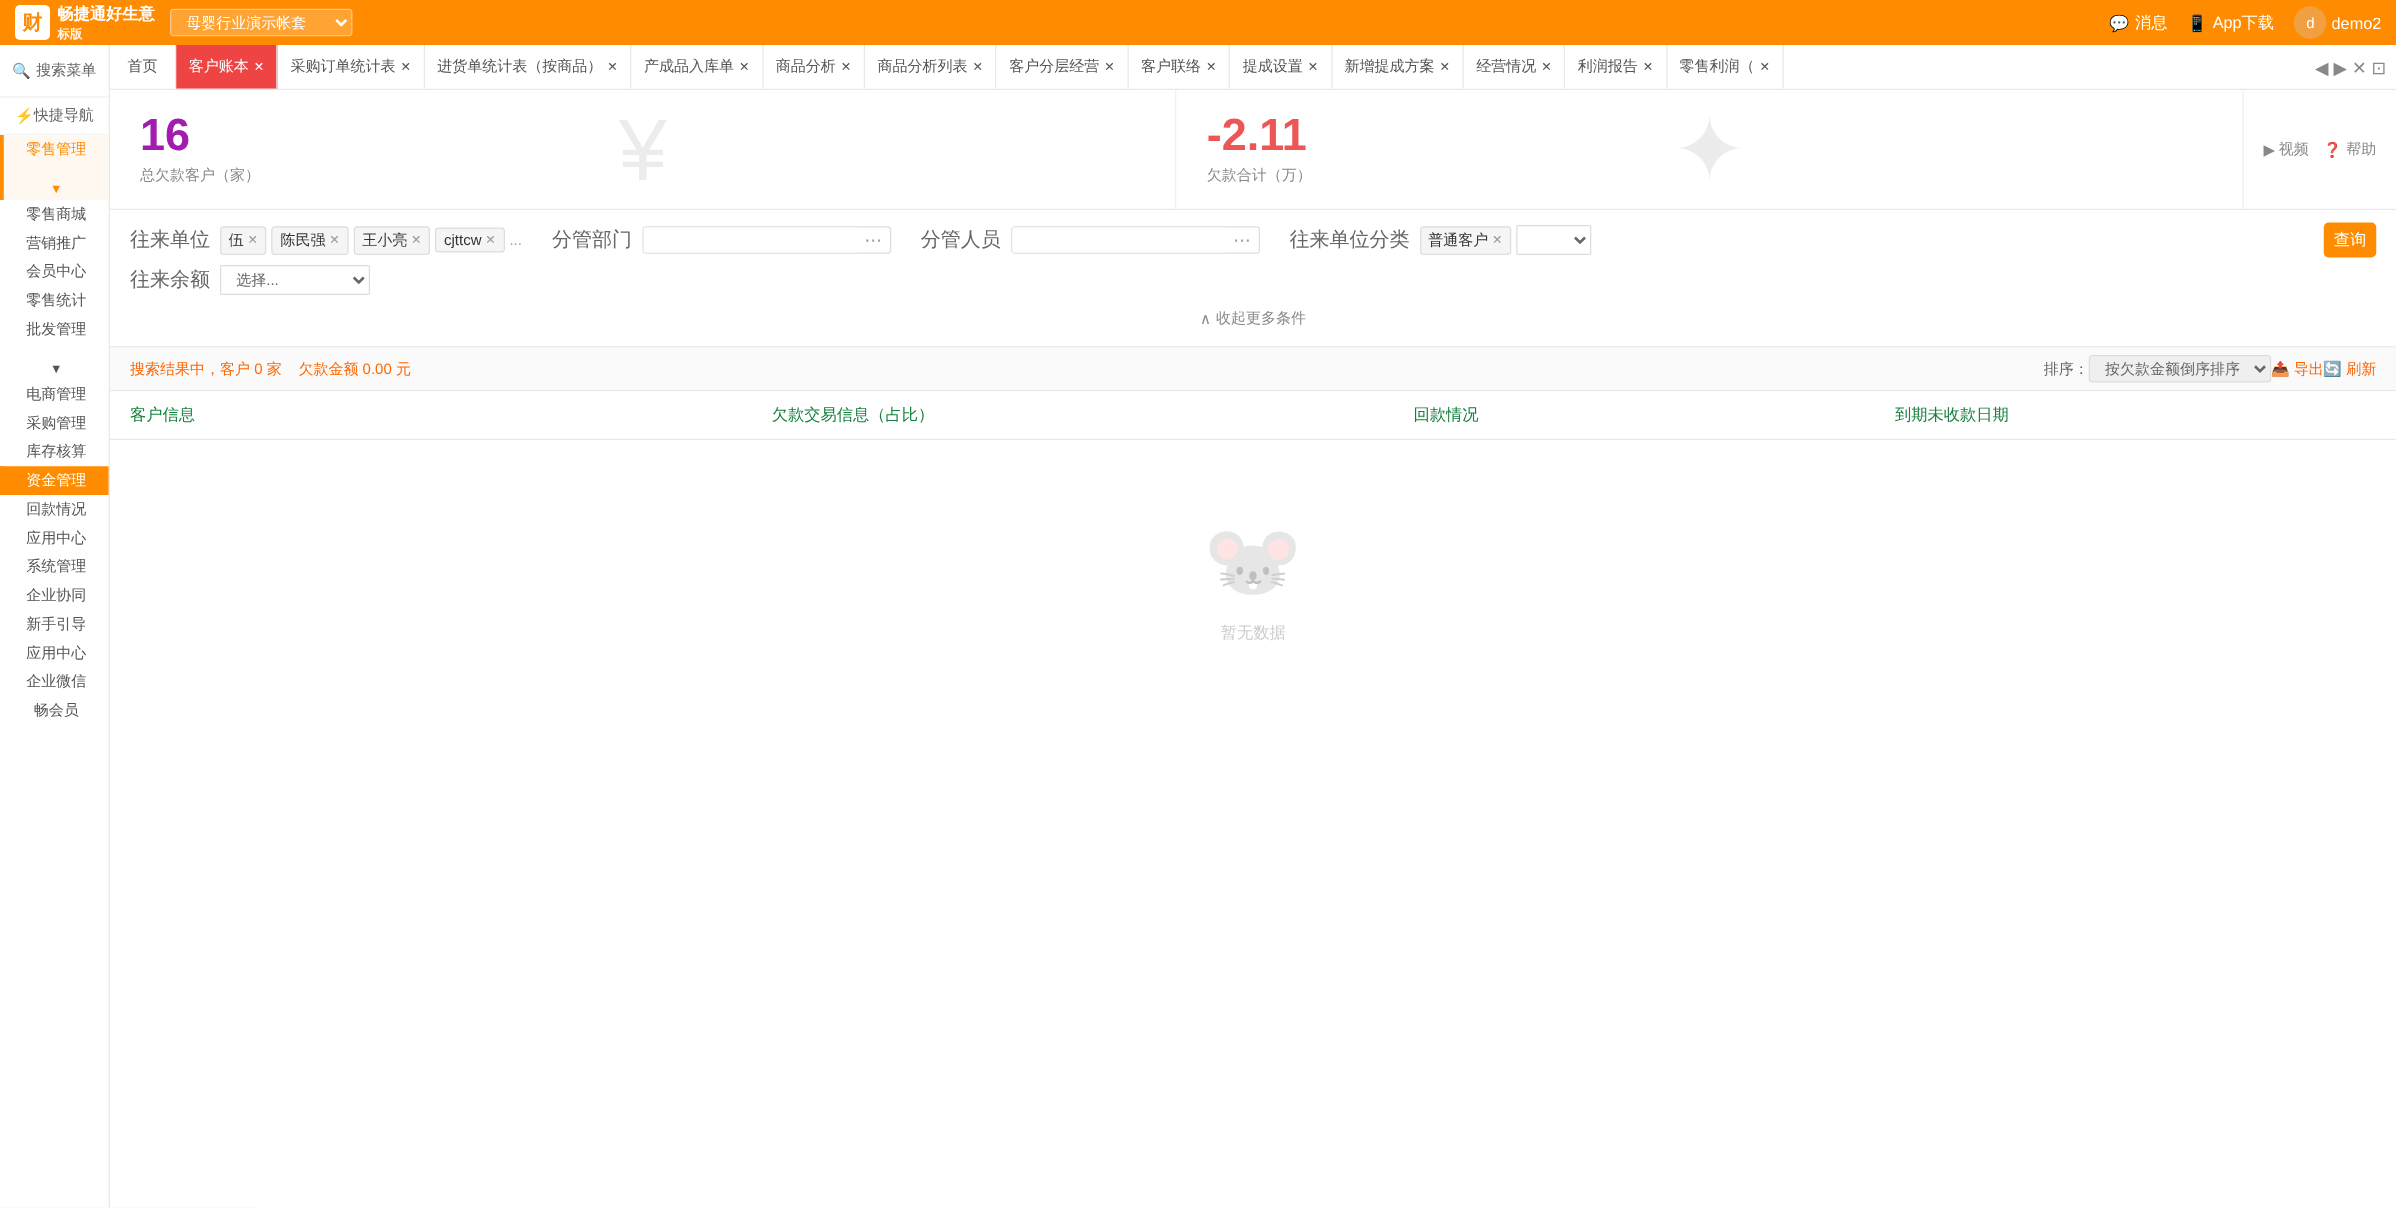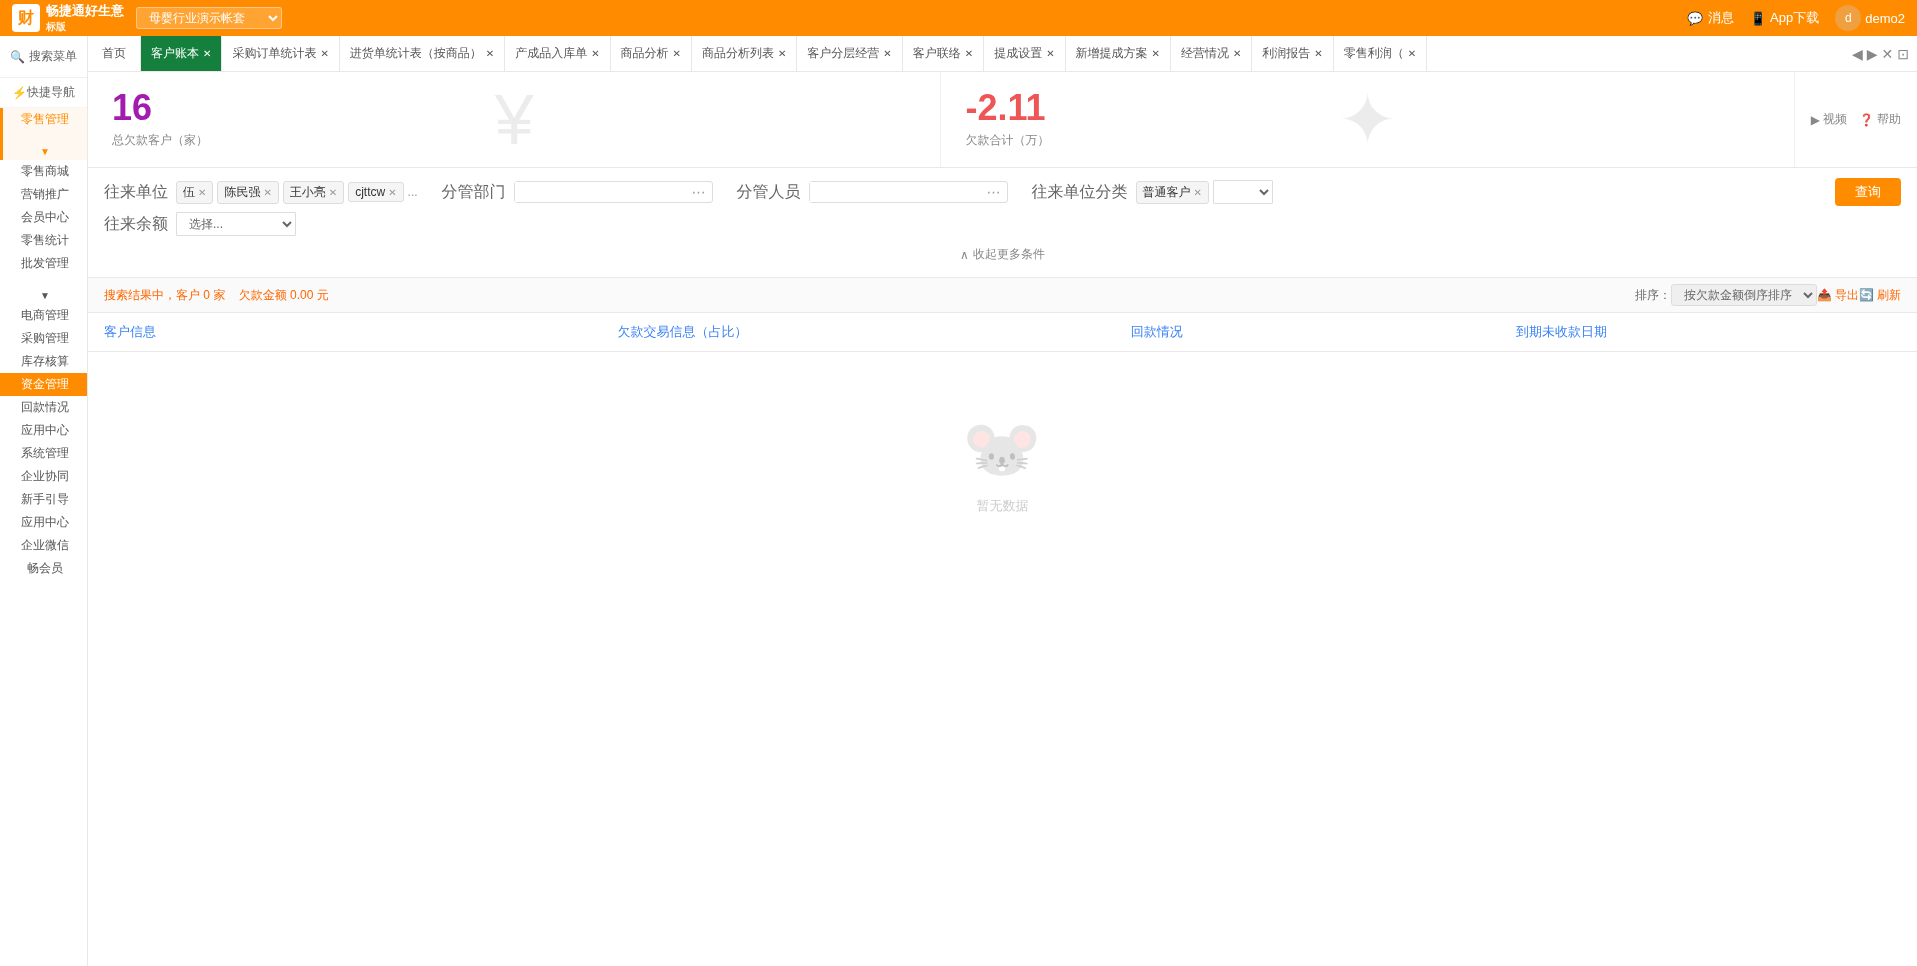--- a/index.html
+++ b/index.html
@@ -24,21 +24,21 @@
     .sidebar-search { padding: 8px; border-bottom: 1px solid #f0f0f0; }
     .sidebar-search-btn { width: 100%; background: none; border: none; display: flex; align-items: center; justify-content: center; gap: 4px; cursor: pointer; color: #666; font-size: 12px; padding: 4px 0; }
     .sidebar-nav-btn { padding: 6px 8px; display: flex; align-items: center; justify-content: center; cursor: pointer; color: #666; font-size: 12px; border-bottom: 1px solid #f5f5f5; }
     .sidebar-item { padding: 3px 4px; cursor: pointer; text-align: center; color: #555; font-size: 12px; display: flex; flex-direction: column; align-items: center; gap: 18px; border-left: 3px solid transparent; }
     .sidebar-item.active { color: #ff8c00; background: #fff8f0; border-left-color: #ff8c00; }
     .sidebar-section { flex: 1; overflow-y: auto; }
 
     
     .tab-bar { background: #fff; display: flex; align-items: center; border-bottom: 1px solid #e8e8e8; height: 36px; flex-shrink: 0; overflow: hidden; }
     .tab-item { display: flex; align-items: center; padding: 0 10px; height: 100%; border-right: 1px solid #e8e8e8; cursor: pointer; white-space: nowrap; font-size: 12px; color: #555; gap: 4px; flex-shrink: 0; }
-    .tab-item.active { background: #15803d; color: white; }
+    .tab-item.active { background: #ef4444; color: white; }
     .tab-item .tab-close { font-size: 10px; color: inherit; cursor: pointer; }
     .tab-home { padding: 0 14px; font-size: 12px; color: #555; cursor: pointer; border-right: 1px solid #e8e8e8; height: 100%; display: flex; align-items: center; }
     .tab-bar-controls { margin-left: auto; display: flex; align-items: center; gap: 4px; padding: 0 8px; flex-shrink: 0; }
     .tab-bar-controls span { cursor: pointer; font-size: 14px; color: #888; }
 
     
     .content-area { flex: 1; overflow: auto; background: #f5f5f5; display: flex; flex-direction: column; }
 
     
     .stats-bar { background: white; display: flex; align-items: stretch; border-bottom: 1px solid #e8e8e8; flex-shrink: 0; position: relative; }
@@ -71,27 +71,27 @@
     .result-info { font-size: 12px; color: #888; }
     .result-info span { color: #f60; }
     .result-actions { display: flex; align-items: center; gap: 0; font-size: 12px; color: #666; }
     .result-actions .sort-select { border: 1px solid #ddd; border-radius: 3px; padding: 2px 8px; font-size: 12px; color: #666; cursor: pointer; }
     .result-actions .action-btn { display: flex; align-items: center; gap: 3px; cursor: pointer; color: #666; }
     .result-actions .action-btn.orange { color: #f60; }
 
     
     .table-container { background: white; flex: 1; }
     .table-header { display: grid; grid-template-columns: 2fr 2fr 1.5fr 1.5fr; padding: 10px 16px; border-bottom: 1px solid #e8e8e8; }
-    .table-col-header { font-size: 13px; color: #3b82f6; font-weight: normal; }
+    .table-col-header { font-size: 13px; color: #15803d; font-weight: normal; }
 
     
     .empty-state { display: flex; flex-direction: column; align-items: center; justify-content: center; padding: 60px; color: #ccc; font-size: 13px; }
 
     
-    .btn-orange { background: #ff8c00; color: white; border: none; border-radius: 4px; padding: 5px 20px; font-size: 13px; cursor: pointer; }
+    .btn-orange { background: #ff8c00; color: white; border: none; border-radius: 4px; padding: 5px 8px; font-size: 13px; cursor: pointer; }
 
     
     ::-webkit-scrollbar { width: 6px; height: 6px; }
     ::-webkit-scrollbar-track { background: #f1f1f1; }
     ::-webkit-scrollbar-thumb { background: #ccc; border-radius: 3px; }
   </style>
 </head>
 <body>
 
 <div class="app-container">

